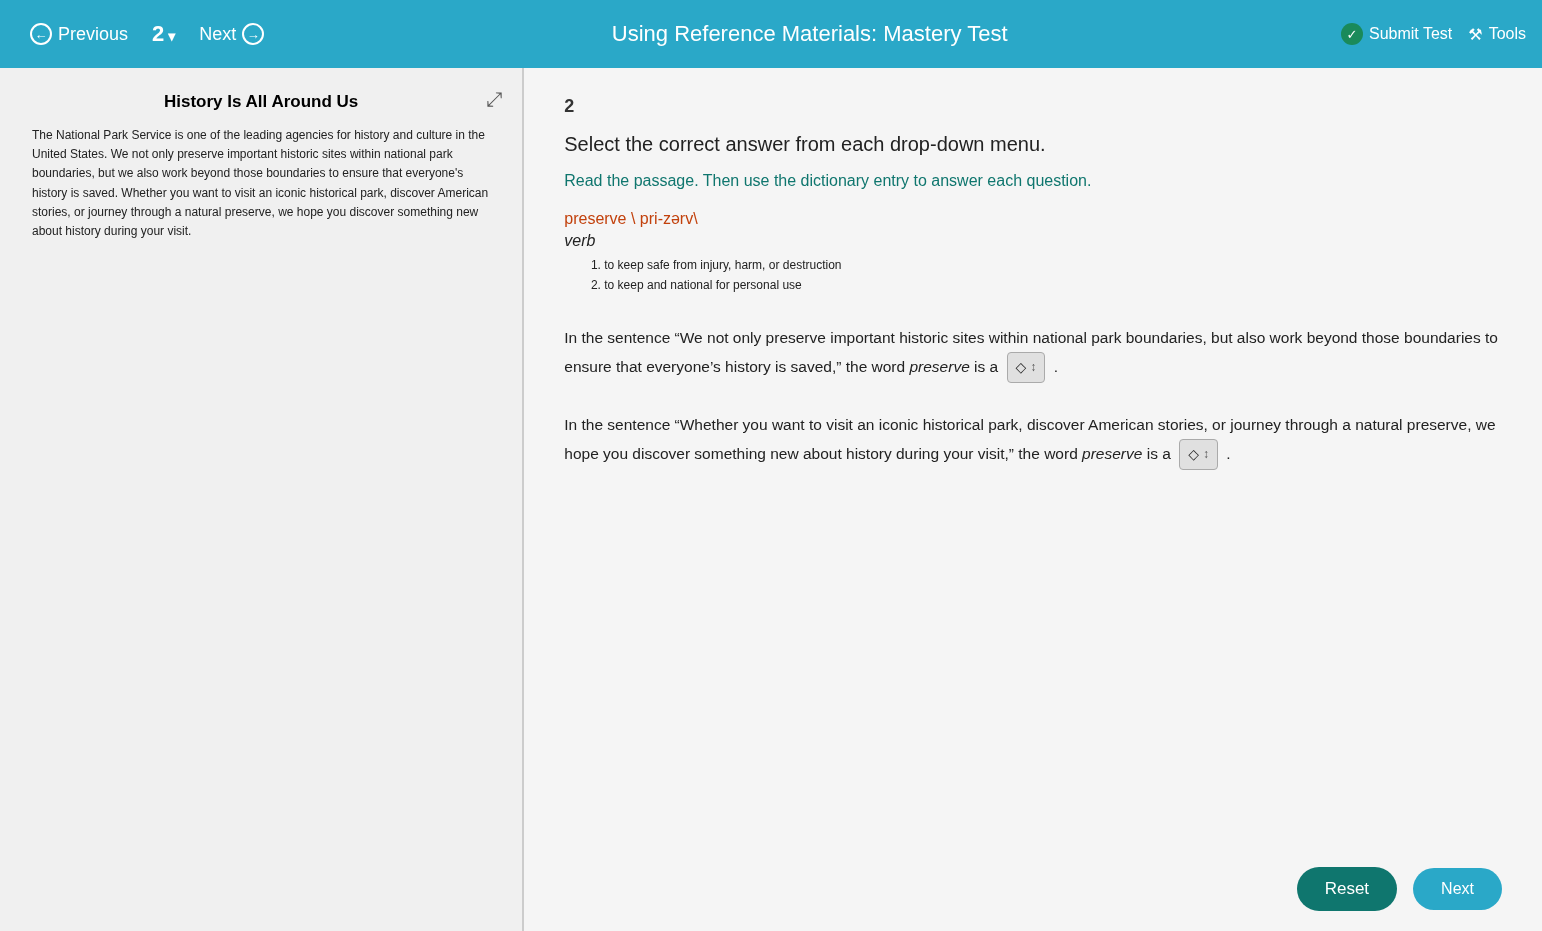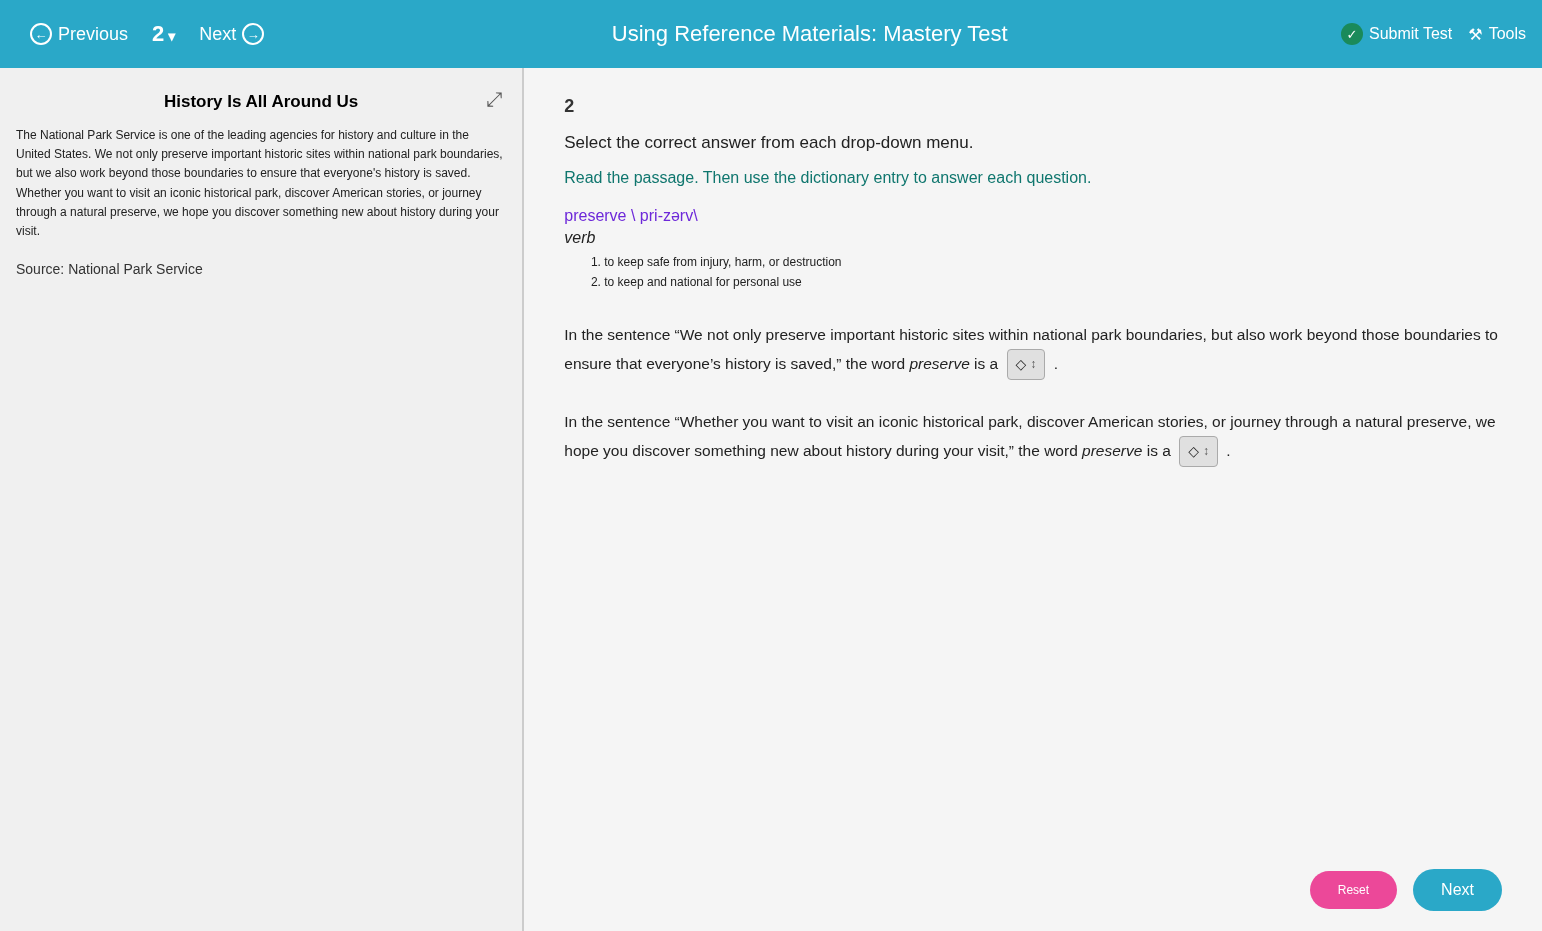--- a/index.html
+++ b/index.html
@@ -98,21 +98,21 @@
     .main-content {
       display: flex;
       height: calc(931px - 68px);
       background: #d0d0d0;
     }
 
     
     .left-panel {
       width: 34%;
       background: #f0f0f0;
-      padding: 24px 16px;
+      padding: 24px 32px;
       border-right: 2px solid #ccc;
       position: relative;
     }
     .passage-title {
       font-weight: bold;
       font-size: 17px;
       text-align: center;
       margin-bottom: 14px;
     }
     .expand-btn {
@@ -145,32 +145,32 @@
       flex-direction: column;
       position: relative;
     }
     .question-number-badge {
       font-size: 18px;
       font-weight: bold;
       color: #333;
       margin-bottom: 16px;
     }
     .instruction-primary {
-      font-size: 17px;
+      font-size: 20px;
       color: #222;
       margin-bottom: 16px;
     }
     .instruction-secondary {
       font-size: 16px;
       color: #0f766e;
       margin-bottom: 20px;
     }
     .dict-word {
       font-size: 16px;
-      color: #6d28d9;
+      color: #c2410c;
       margin-bottom: 4px;
     }
     .dict-pos {
       font-style: italic;
       font-size: 16px;
       color: #222;
       margin-bottom: 8px;
     }
     .dict-list {
       list-style: decimal;
@@ -212,26 +212,26 @@
     
     .bottom-bar {
       position: absolute;
       bottom: 20px;
       right: 40px;
       display: flex;
       gap: 16px;
       align-items: center;
     }
     .reset-btn {
-      background: #ec4899;
+      background: #0f766e;
       color: white;
       border: none;
       border-radius: 24px;
       padding: 12px 28px;
-      font-size: 12px;
+      font-size: 17px;
       cursor: pointer;
     }
     .next-btn {
       background: #2aa8c8;
       color: white;
       border: none;
       border-radius: 24px;
       padding: 12px 28px;
       font-size: 16px;
       cursor: pointer;
@@ -269,21 +269,20 @@
     </button>
   </div>
 </div>
 
 <div class="main-content">
 
   <div class="left-panel">
     <div class="passage-title">History Is All Around Us</div>
     <button class="expand-btn">⤢</button>
     <p class="passage-text">The National Park Service is one of the leading agencies for history and culture in the United States. We not only preserve important historic sites within national park boundaries, but we also work beyond those boundaries to ensure that everyone's history is saved. Whether you want to visit an iconic historical park, discover American stories, or journey through a natural preserve, we hope you discover something new about history during your visit.</p>
-    <p class="passage-source">Source: National Park Service</p>
   </div>
 
   <div class="right-panel">
     <div class="question-number-badge">2</div>
     <p class="instruction-primary">Select the correct answer from each drop-down menu.</p>
     <p class="instruction-secondary">Read the passage. Then use the dictionary entry to answer each question.</p>
 
     <p class="dict-word">preserve \ pri-zərv\</p>
     <p class="dict-pos">verb</p>
     <ol class="dict-list">

